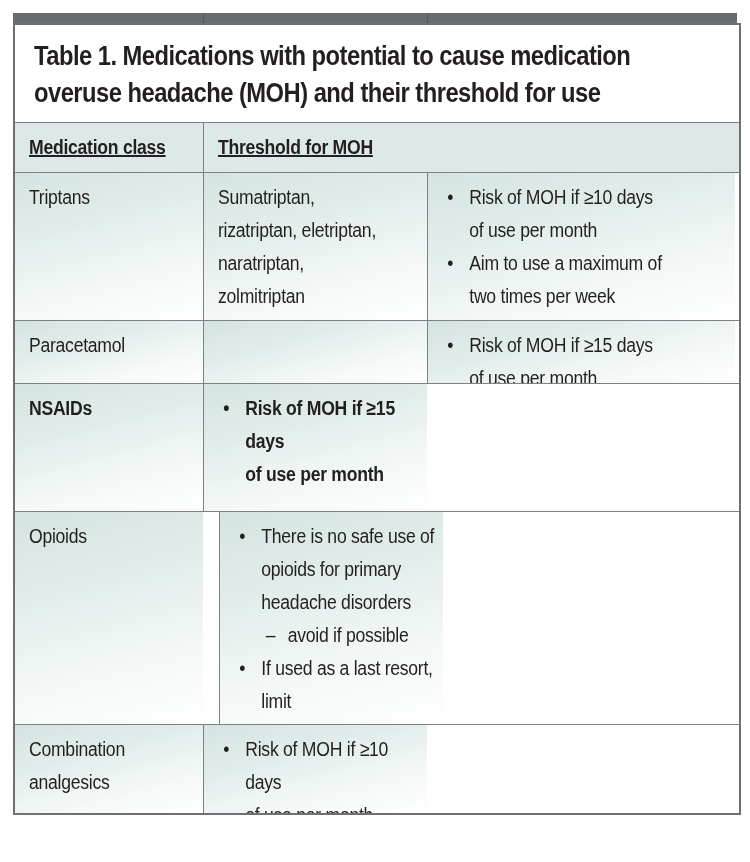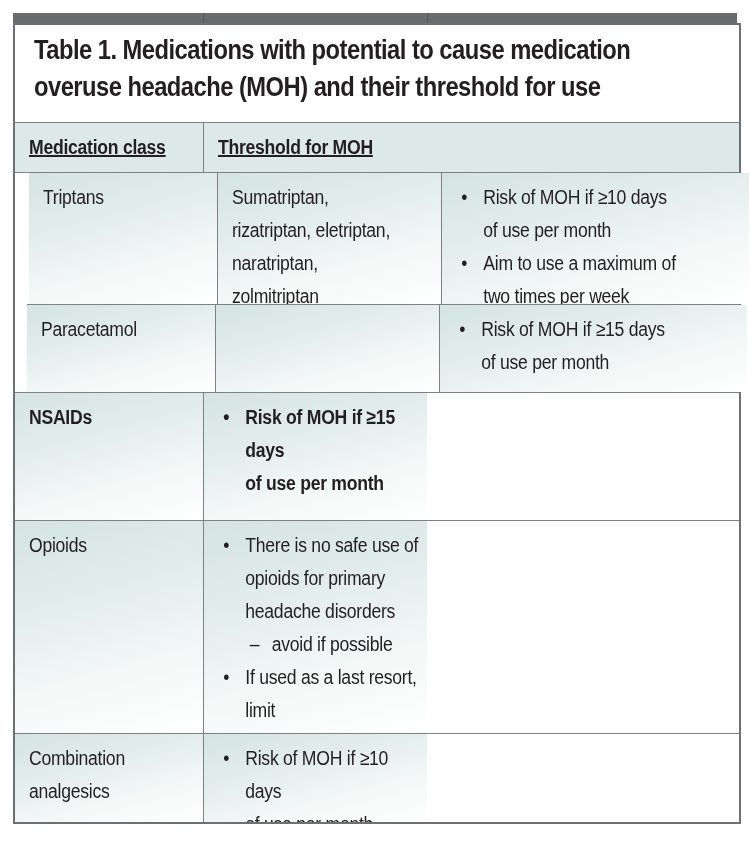--- a/index.html
+++ b/index.html
@@ -23,36 +23,36 @@
   }
   .topbar .bar-div{position:absolute;top:0;width:1px;height:10px;background:#54565a;}
   .tbl{
     position:absolute;left:13px;top:23px;width:724px;
     border:2px solid var(--outer);
     background:#ffffff;
   }
   .squeeze{display:block;transform:scaleX(0.88);transform-origin:0 0;width:113.636%;}
   .title-block{
     height:97px;box-sizing:border-box;
-    padding:7px 18px 0 19px;background:#ffffff;
+    padding:13px 18px 0 19px;background:#ffffff;
   }
   .title-text{
     font-size:27px;font-weight:bold;line-height:37px;letter-spacing:-0.6px;
     white-space:pre-line;color:var(--text);
   }
   .row{
     display:grid;grid-template-columns:188px 224px 308px;
     border-top:1px solid var(--line);
     box-sizing:border-box;
   }
   .row.header{height:50px;background:var(--header-bg);text-decoration:underline;}
-  .row.r1{height:132px;padding-left:14px;}
-  .row.r2{height:88px;margin-left:12px;}
+  .row.r1{height:148px;}
+  .row.r2{height:63px;}
   .row.r3{height:128px;font-weight:bold;}
-  .row.r4{height:213px;}
+  .row.r4{height:213px;gap:16px;}
   .row.r5{height:89px;}
   .cell{
     box-sizing:border-box;overflow:hidden;
     padding:8px 6px 6px 14px;
   }
   .cell.c2,.cell.c3{border-left:1px solid var(--line);}
   .row.body .cell{
     background:linear-gradient(165deg,#d5e4e1 0%,#e2edeb 35%,#f3f8f7 68%,#ffffff 100%);
   }
   .hdr-text{

